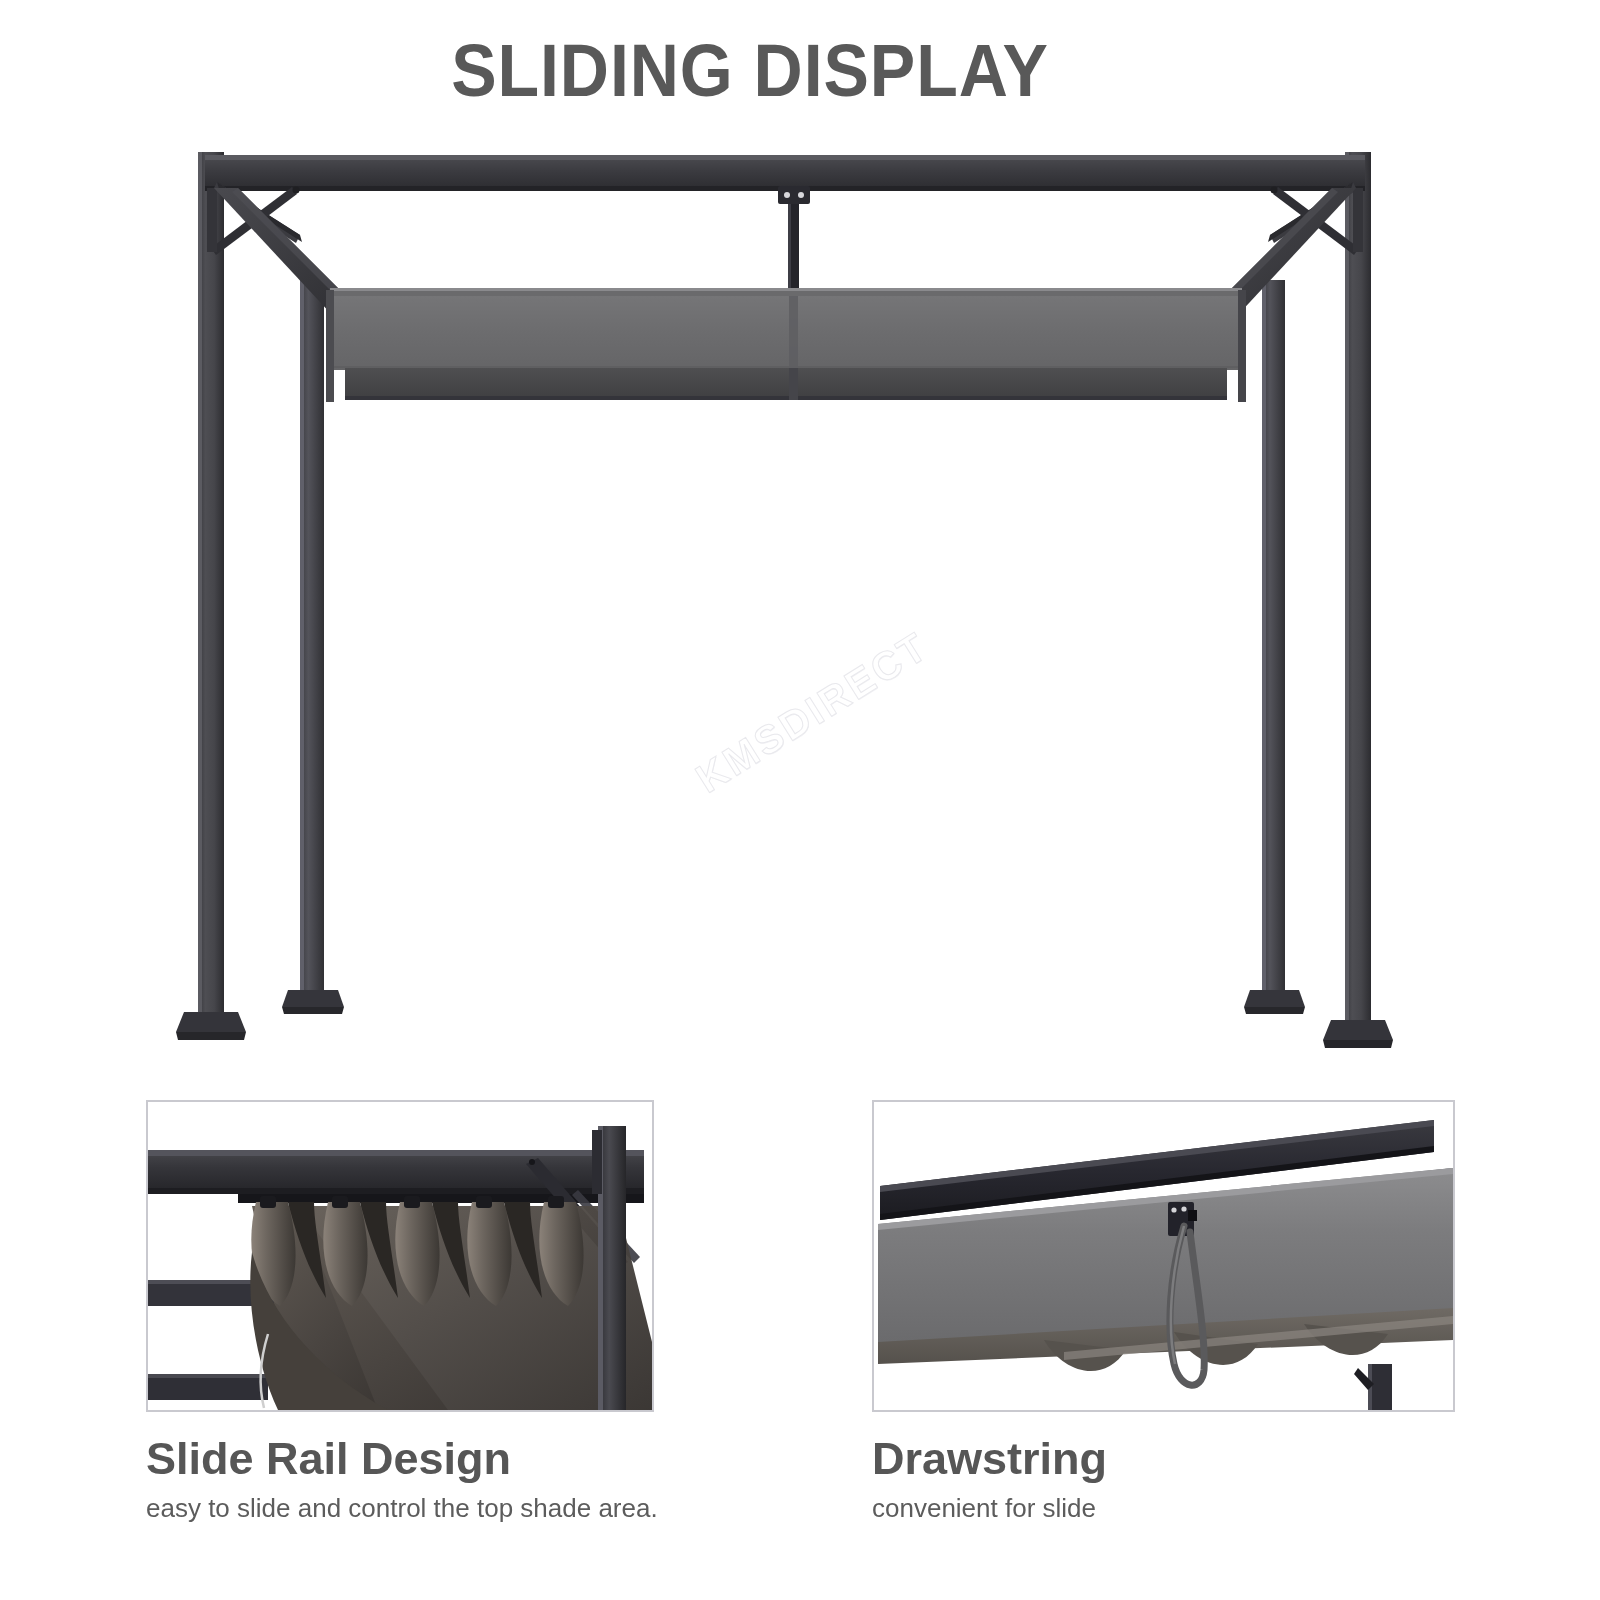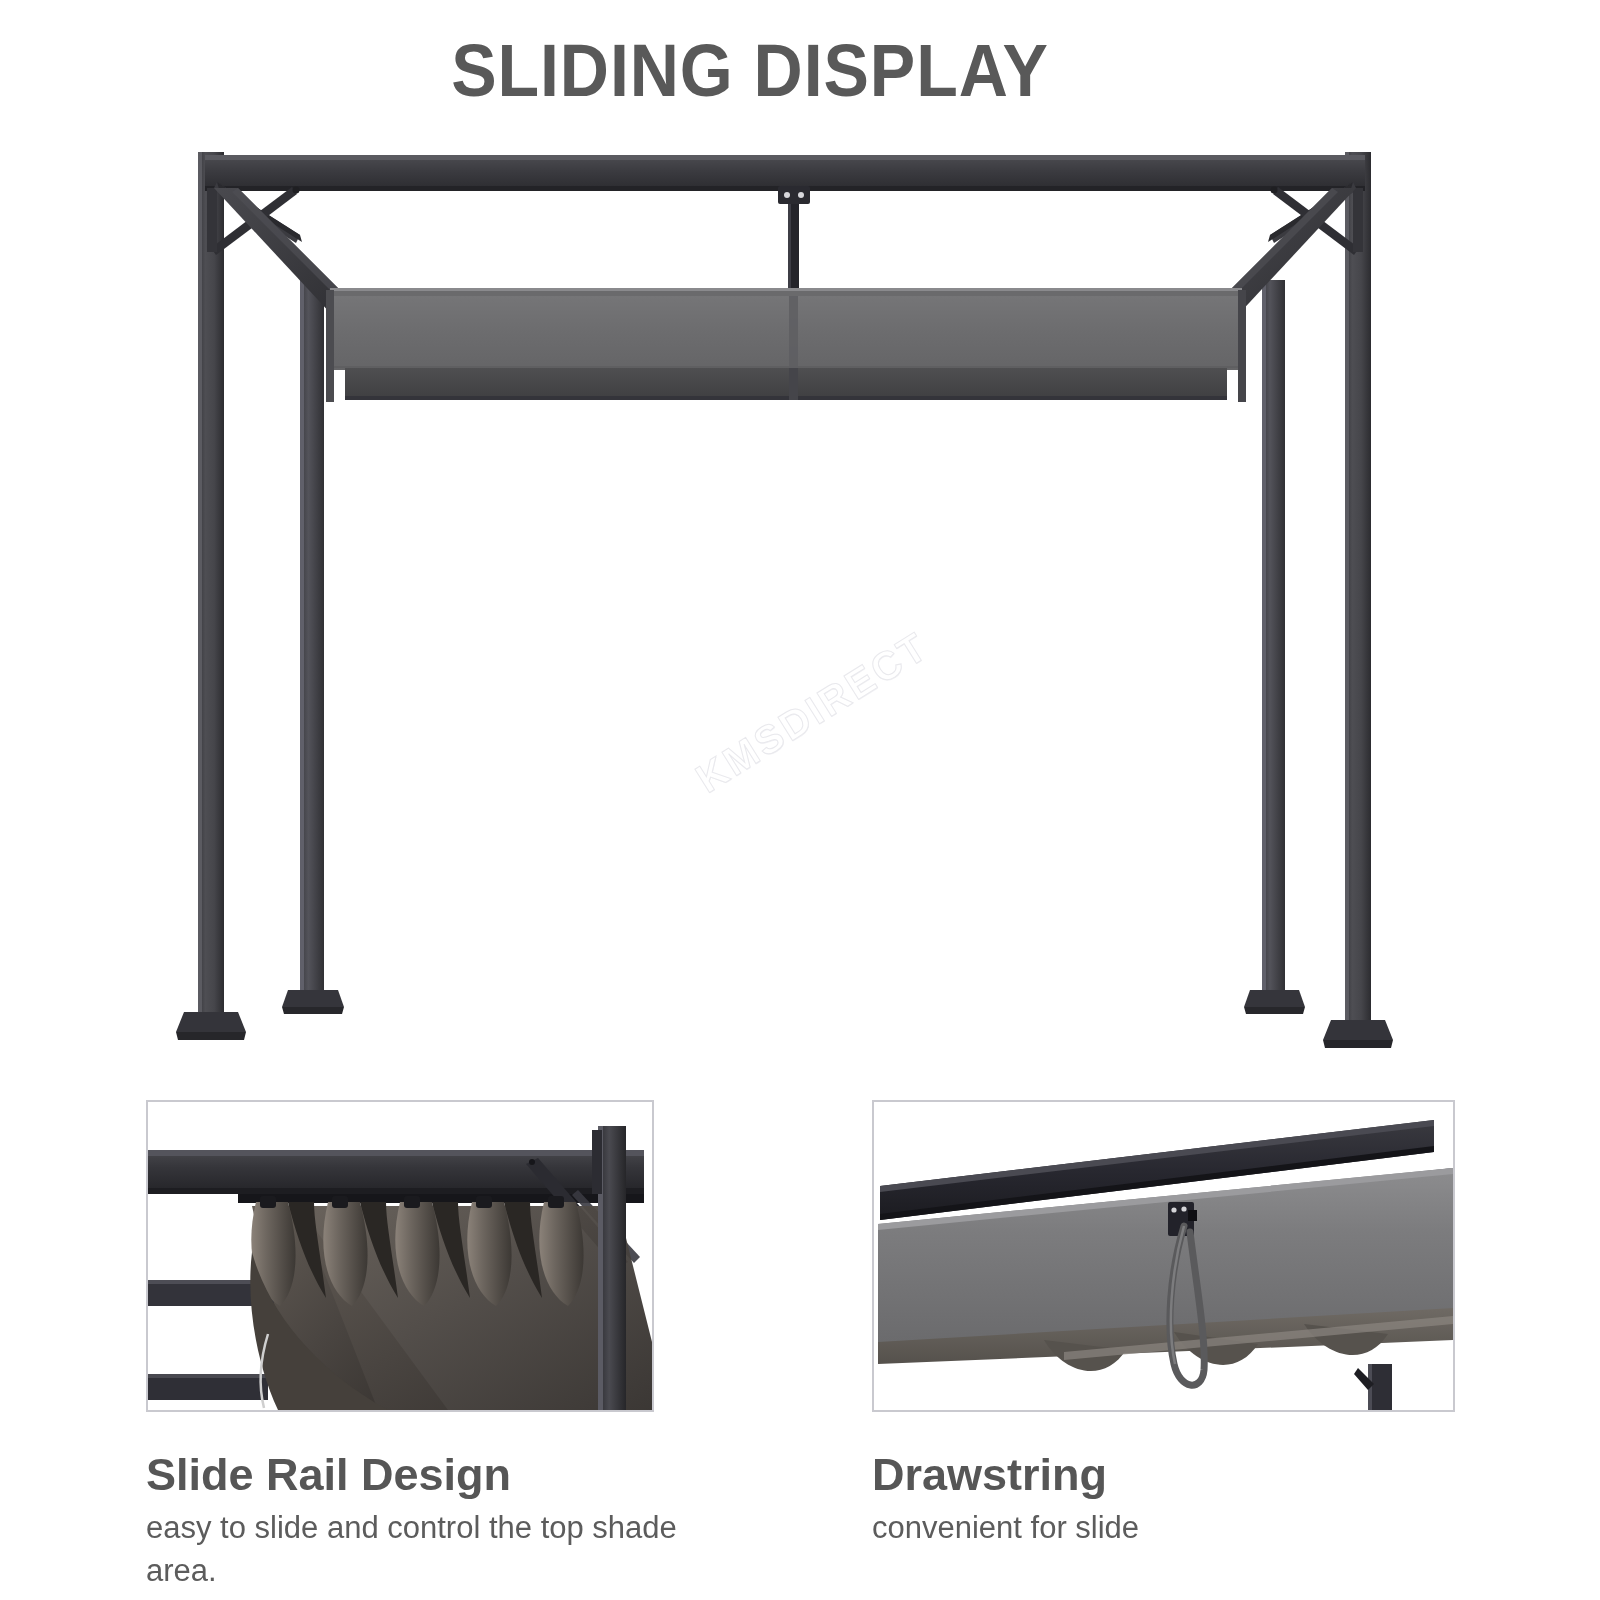--- a/index.html
+++ b/index.html
@@ -72,31 +72,31 @@
     background: #ffffff;
     box-sizing: border-box;
     overflow: hidden;
     position: relative;
   }
   #detail-left  .photo-frame { width: 508px; height: 312px; }
   #detail-right .photo-frame { width: 583px; height: 312px; }
   .photo-frame svg { display: block; }
 
   .detail-heading {
-    margin-top: 40px;
+    margin-top: 24px;
     font-size: 45px;
     font-weight: bold;
     color: #565656;
     line-height: 1.0;
     font-family: "Liberation Sans Narrow", "Liberation Sans", sans-serif;
     white-space: nowrap;
   }
   .detail-sub {
     margin-top: 10px;
-    font-size: 31px;
+    font-size: 26px;
     color: #5c5c5c;
     line-height: 1.38;
     font-family: "Liberation Sans Narrow", "Liberation Sans", sans-serif;
   }
   #detail-left .detail-sub  { width: 540px; }
   #detail-right .detail-sub { width: 560px; white-space: nowrap; }
 </style>
 </head>
 <body>
 

